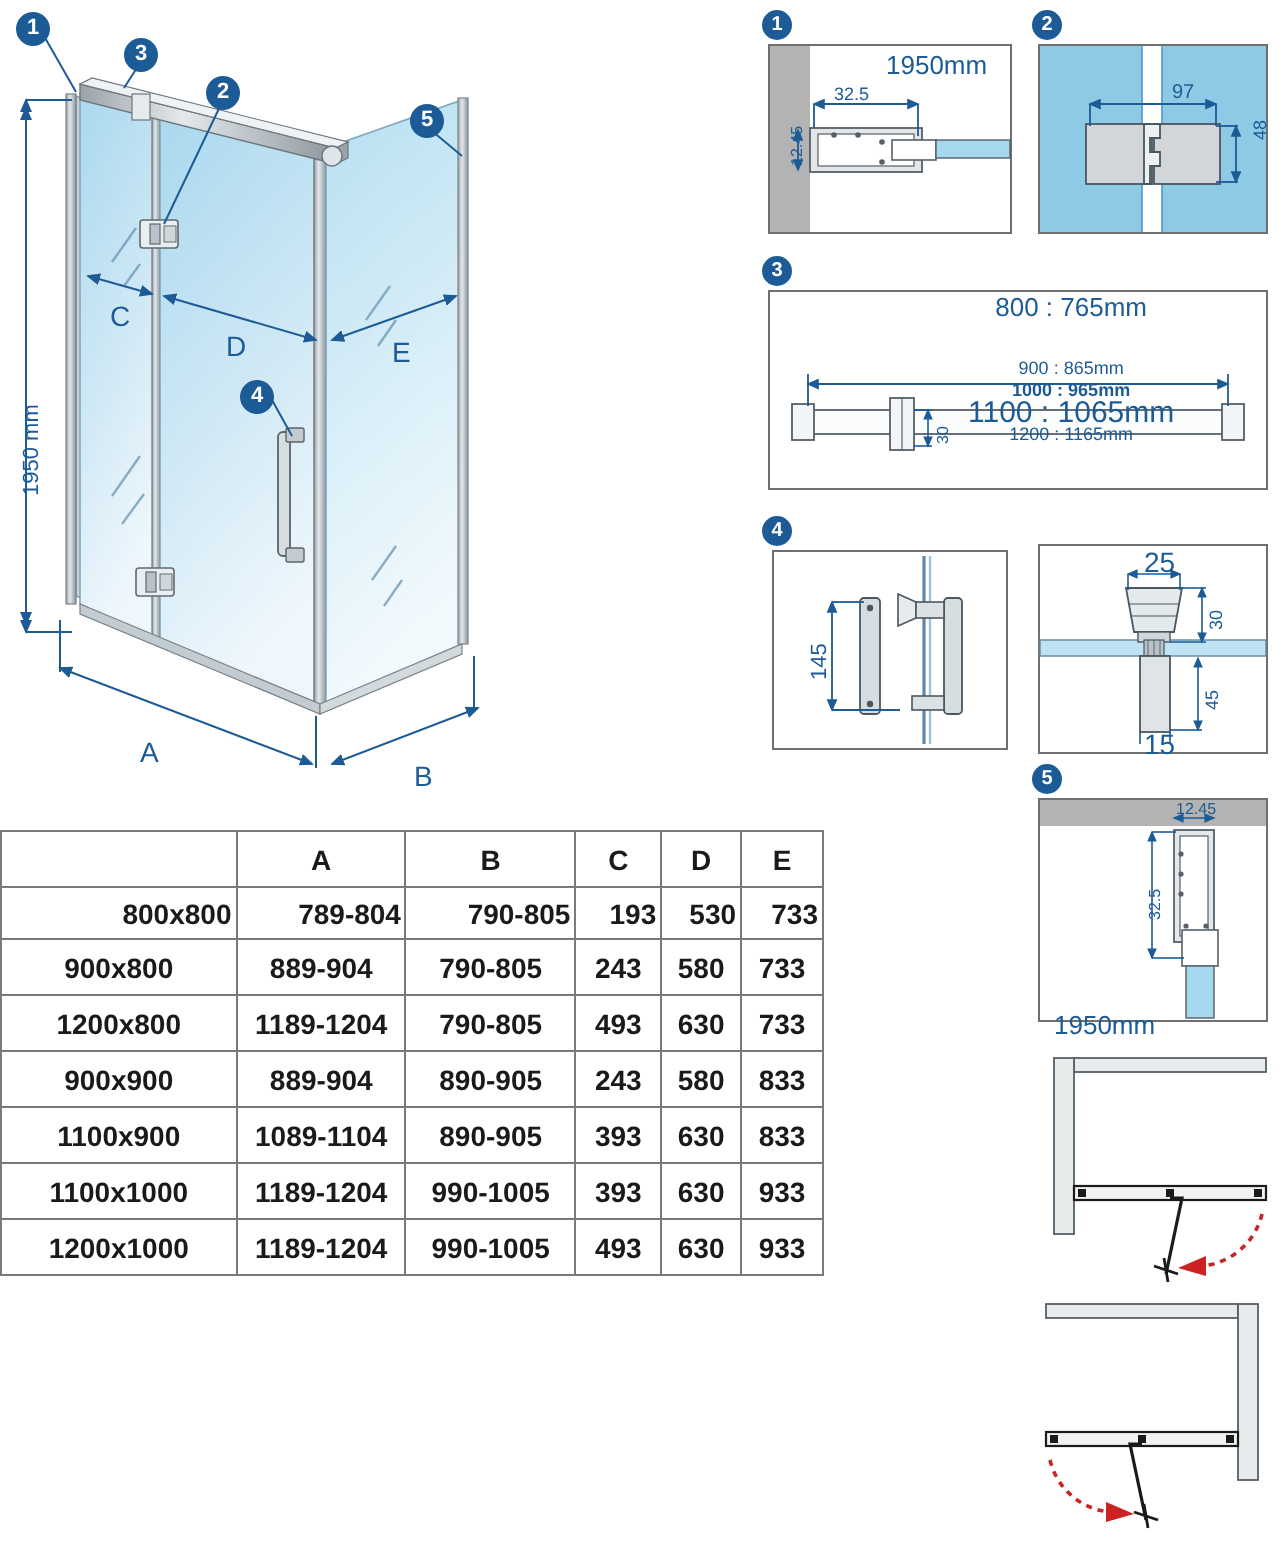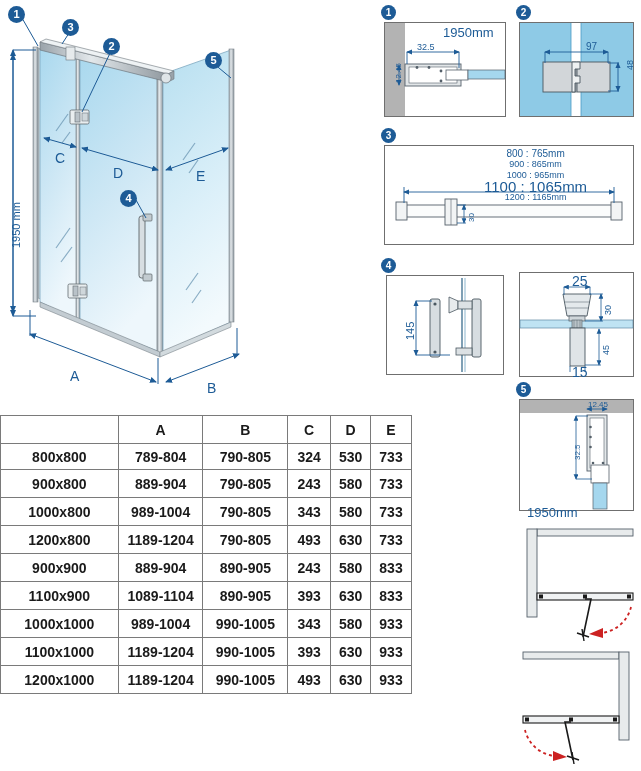--- a/index.html
+++ b/index.html
@@ -66,21 +66,21 @@
     height: 28px;
     padding: 0 2px;
   }
   #spec-table th { font-weight: bold; }
   #spec-table .c-size { width: 118px; }
   #spec-table .c-a    { width: 85px; }
   #spec-table .c-b    { width: 85px; }
   #spec-table .c-c    { width: 43px; }
   #spec-table .c-d    { width: 40px; }
   #spec-table .c-e    { width: 41px; }
-  #spec-table tr:first-child td { height: 26px; }
+  #spec-table tr:first-child td { height: 26px; text-align: right; }
 </style>
 </head>
 <body>
 
 <div id="page">
 
   <svg id="main-illustration" class="abs" viewBox="0 0 370 410" width="370" height="410">
     <defs>
       <linearGradient id="glassGrad" x1="0" y1="0" x2="0.3" y2="1">
         <stop offset="0%" stop-color="#a9d8ee"></stop>
@@ -292,23 +292,23 @@
       <line x1="230" y1="42" x2="230" y2="58"></line>
     </g>
 
     <g stroke="#1d5b96" stroke-width="0.8" fill="none">
       <path d="M80 60 L80 78" marker-start="url(#arrHeadStart)" marker-end="url(#arrHead)"></path>
       <line x1="73" y1="60" x2="82" y2="60"></line>
       <line x1="73" y1="78" x2="82" y2="78"></line>
     </g>
   </svg>
   <div class="abs" style="left:484px; top:148px; text-align:center;">
-    <div class="dimtext" style="font-size:10px; line-height:11px;text-align:center;">800 : 765mm</div>
-    <div class="dimtext" style="font-size:9px; line-height:11px;">900 : 865mm</div>
-    <div class="dimtext" style="font-size:9px; line-height:11px;">1000 : 965mm</div>
+    <div class="dimtext" style="font-size:13px; line-height:11px;text-align:center;">800 : 765mm</div>
+    <div class="dimtext" style="font-size:9px; line-height:11px;margin-top:20px;">900 : 865mm</div>
+    <div class="dimtext" style="font-size:9px; line-height:11px;font-weight:bold;">1000 : 965mm</div>
     <div class="dimtext" style="font-size:15px; line-height:11px;">1100 : 1065mm</div>
     <div class="dimtext" style="font-size:9px; line-height:11px;">1200 : 1165mm</div>
   </div>
   <div class="abs dimtext vert" style="left:467px; top:222px; font-size:8px;">30</div>
 
   <div class="abs badge sm" style="left:381px; top:258px;">4</div>
   <svg class="abs" style="left:386px; top:275px;" width="118" height="100" viewBox="0 0 118 100">
     <rect x="0.5" y="0.5" width="117" height="99" fill="#ffffff" stroke="#6f6f6f" stroke-width="1"></rect>
 
     <line x1="76" y1="3" x2="76" y2="97" stroke="#5f88a3" stroke-width="1.6"></line>
@@ -456,41 +456,33 @@
         <th class="c-c">C</th>
         <th class="c-d">D</th>
         <th class="c-e">E</th>
       </tr>
     </thead>
     <tbody>
       <tr>
         <td>800x800</td>
         <td>789-804</td>
         <td>790-805</td>
-        <td>324</td>
+        <td>193</td>
         <td>530</td>
         <td>733</td>
       </tr>
       <tr>
         <td>900x800</td>
         <td>889-904</td>
         <td>790-805</td>
         <td>243</td>
         <td>580</td>
         <td>733</td>
       </tr>
       <tr>
-        <td>1000x800</td>
-        <td>989-1004</td>
-        <td>790-805</td>
-        <td>343</td>
-        <td>580</td>
-        <td>733</td>
-      </tr>
-      <tr>
         <td>1200x800</td>
         <td>1189-1204</td>
         <td>790-805</td>
         <td>493</td>
         <td>630</td>
         <td>733</td>
       </tr>
       <tr>
         <td>900x900</td>
         <td>889-904</td>
@@ -501,28 +493,20 @@
       </tr>
       <tr>
         <td>1100x900</td>
         <td>1089-1104</td>
         <td>890-905</td>
         <td>393</td>
         <td>630</td>
         <td>833</td>
       </tr>
       <tr>
-        <td>1000x1000</td>
-        <td>989-1004</td>
-        <td>990-1005</td>
-        <td>343</td>
-        <td>580</td>
-        <td>933</td>
-      </tr>
-      <tr>
         <td>1100x1000</td>
         <td>1189-1204</td>
         <td>990-1005</td>
         <td>393</td>
         <td>630</td>
         <td>933</td>
       </tr>
       <tr>
         <td>1200x1000</td>
         <td>1189-1204</td>

